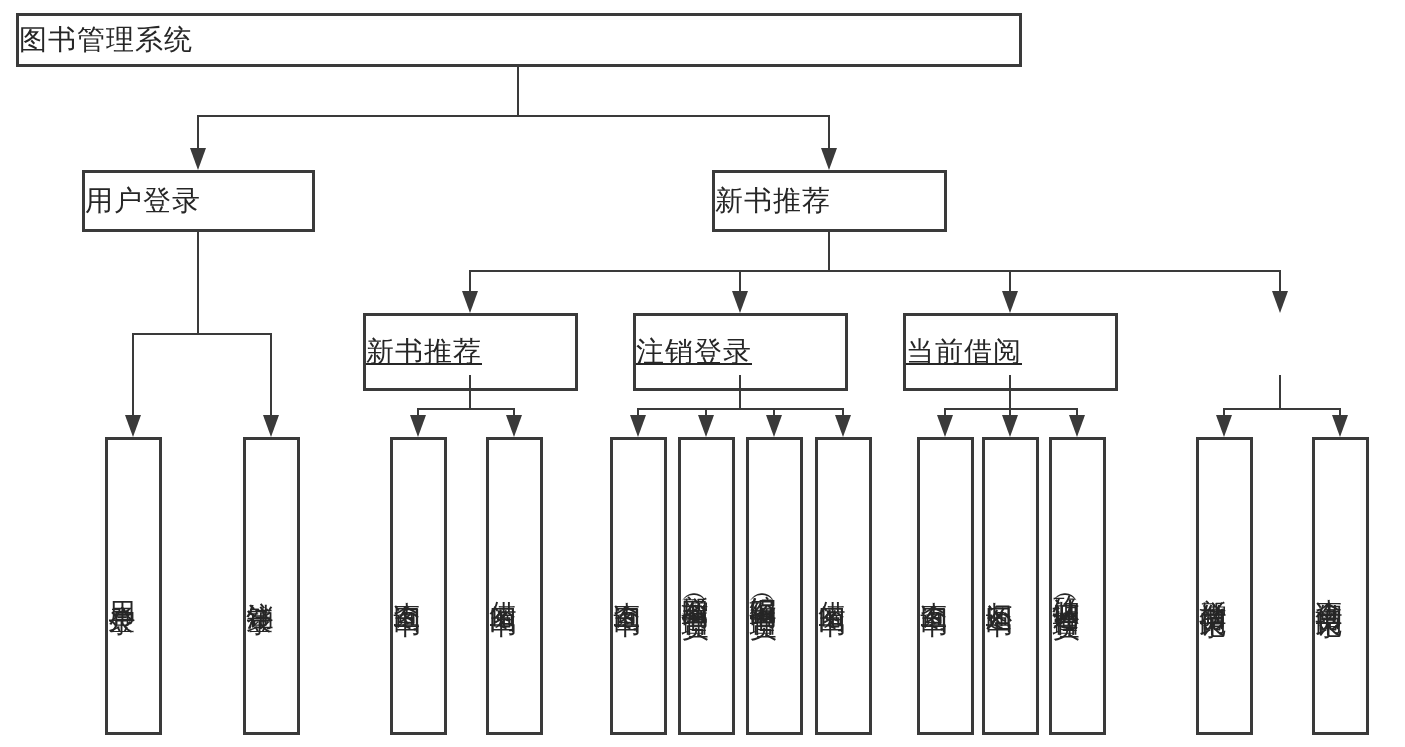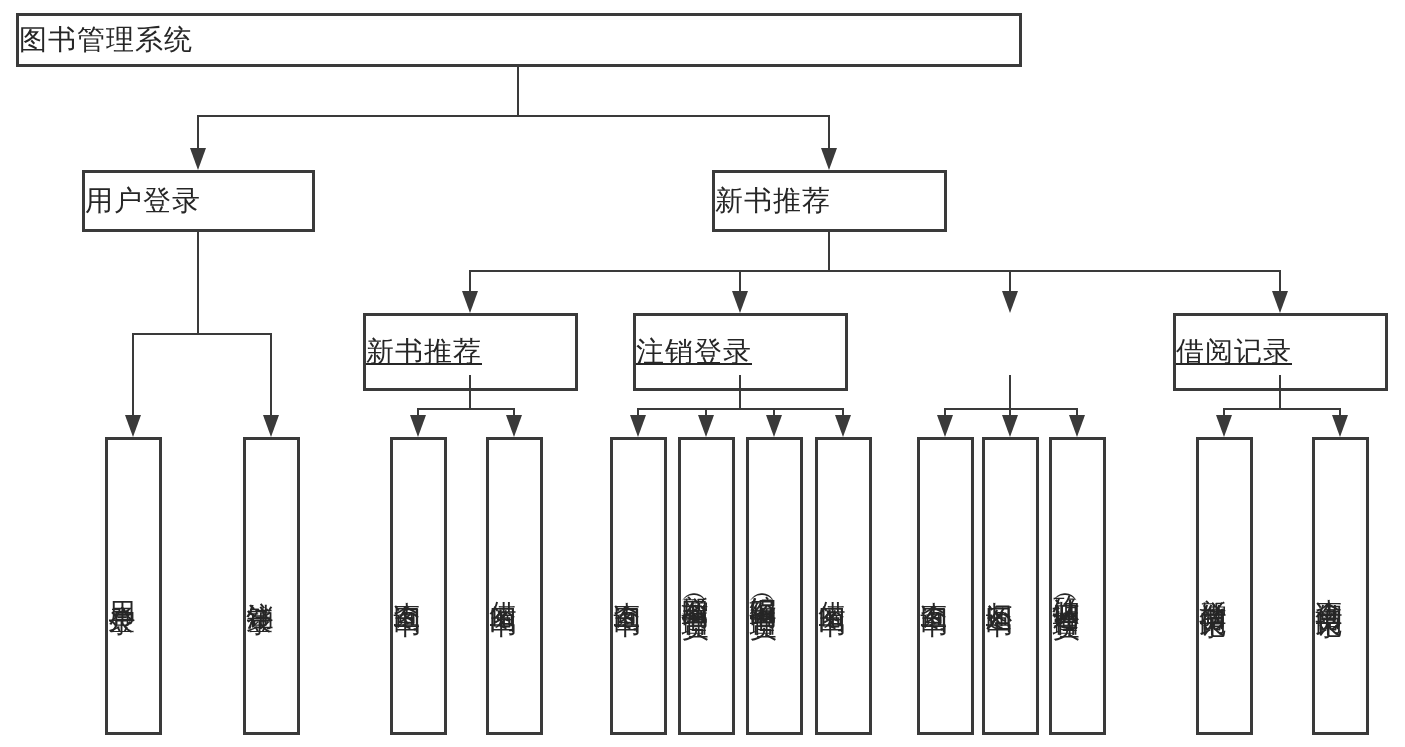--- a/index.html
+++ b/index.html
@@ -48,22 +48,22 @@
   <div class="box lvl2" style="left:712px;width:235px">
     <span>新书推荐</span>
   </div>
 
   <div class="box lvl3" style="left:363px">
     <span>新书推荐</span>
   </div>
   <div class="box lvl3" style="left:633px">
     <span>注销登录</span>
   </div>
-  <div class="box lvl3" style="left:1173px">
-    <span>借阅记录</span>
+  <div class="box lvl3" style="left:903px">
+    <span>当前借阅</span>
   </div>
 
   <div class="box leaf" style="left:105px">
     <span>用户登录</span>
   </div>
   <div class="box leaf" style="left:243px">
     <span>注销登录</span>
   </div>
 
   <div class="box leaf" style="left:390px">

